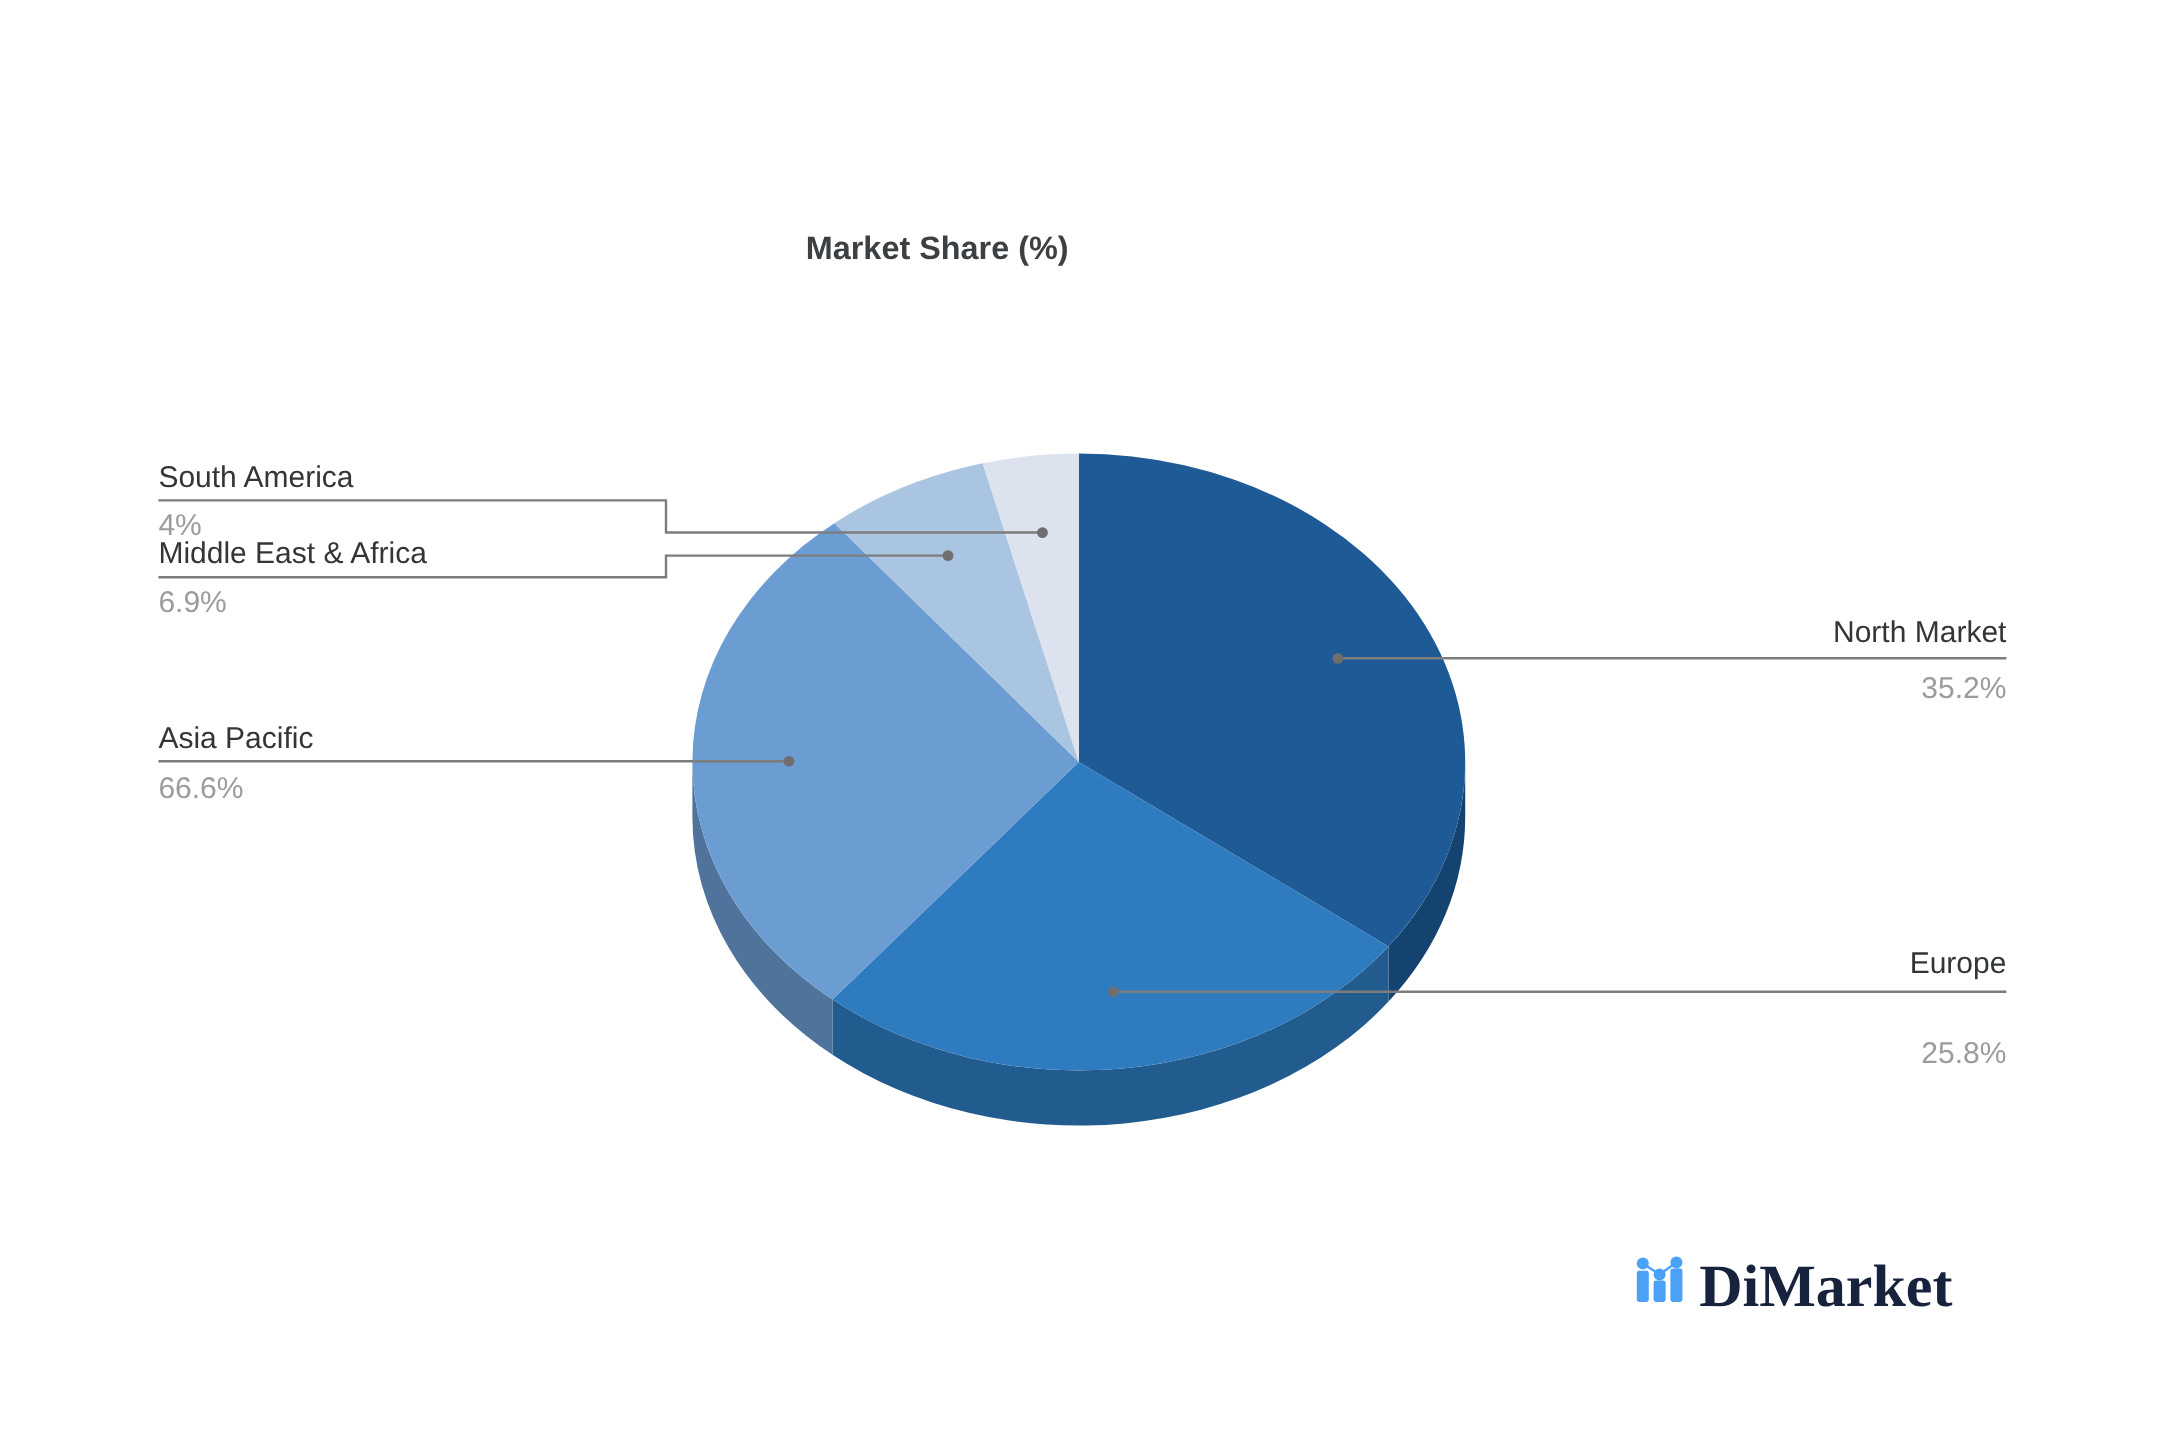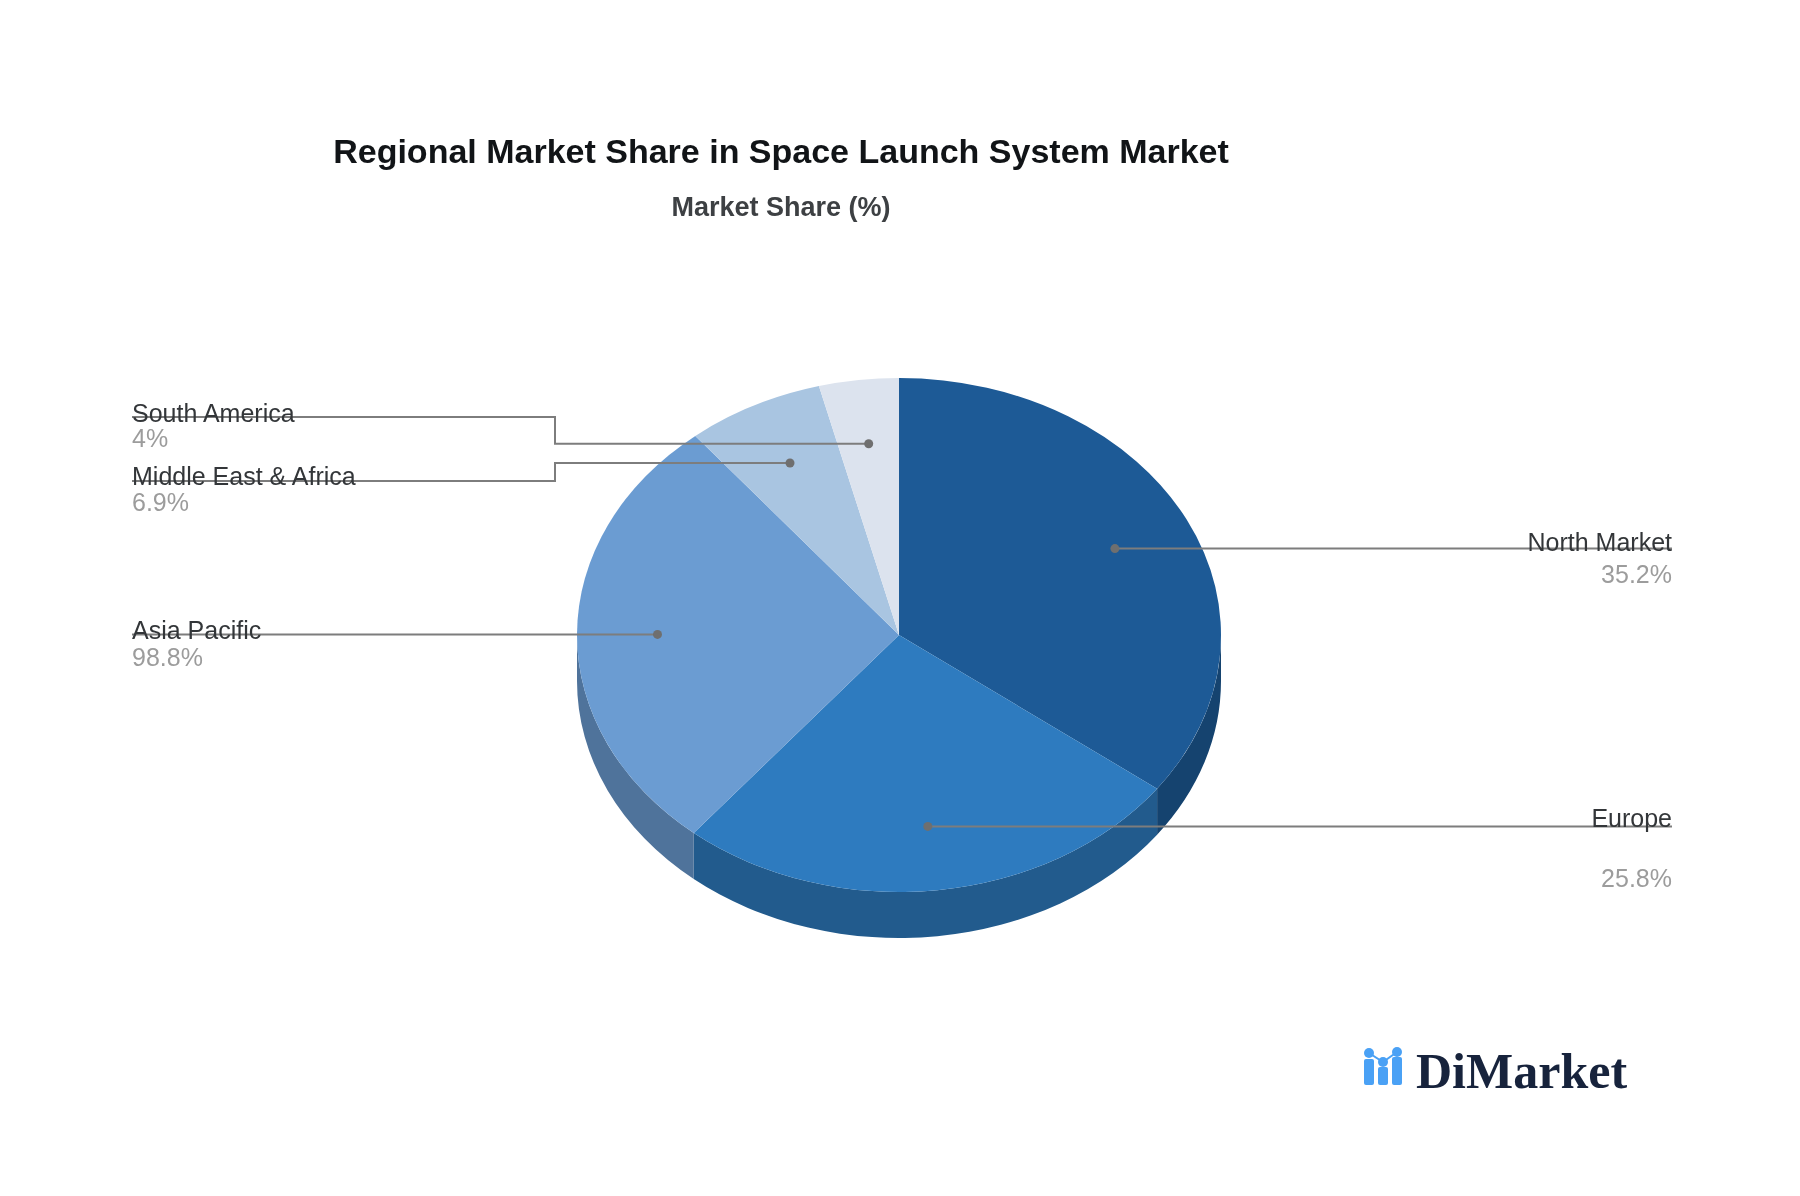--- a/index.html
+++ b/index.html
@@ -4,40 +4,39 @@
 <style>
   html,body{margin:0;padding:0;background:#fff;}
   #page{position:relative;width:1800px;height:1196px;background:#ffffff;overflow:hidden;
         font-family:"Liberation Sans",sans-serif;}
   .title{position:absolute;left:781px;top:132px;transform:translateX(-50%);
          font-size:34px;font-weight:700;color:#111417;white-space:nowrap;}
   .subtitle{position:absolute;left:781px;top:192px;transform:translateX(-50%);
          font-size:27px;font-weight:700;color:#3d4043;white-space:nowrap;text-align:center;}
   svg#chart{position:absolute;left:0;top:0;}
   .lbl{position:absolute;font-size:25px;line-height:29px;white-space:nowrap;}
-  .lname{color:#333639;margin-top:15px;}
+  .lname{color:#333639;}
   .lvalue{color:#9c9c9c;}
   .sa-name{left:132px;top:384px;}
   .sa-value{left:132px;top:424px;}
   .mea-name{left:132px;top:447px;text-align:right;}
   .mea-value{left:132px;top:488px;}
   .ap-name{left:132px;top:601px;}
   .ap-value{left:132px;top:643px;}
   .na-name{right:128px;top:513px;text-align:right;}
   .na-value{right:128px;top:560px;text-align:right;margin-left:22px;}
   .eu-name{right:128px;top:789px;text-align:left;}
   .eu-value{right:128px;top:836px;text-align:right;margin-top:28px;}
   #logo{position:absolute;left:1352px;top:1035px;}
 </style>
 </head>
 <body>
 
 <div id="page">
 
-  <div class="title">Regional Market Share in Space Launch System Market</div>
   <div class="subtitle">Market Share (%)</div>
 
   <svg id="chart" width="1800" height="1196" viewBox="0 0 1800 1196">
       <path d="M 1221.00 635.00 A 322 257 0 0 1 1157.10 788.66 L 1157.10 834.66 A 322 257 0 0 0 1221.00 681.00 Z" fill="#15436f"></path>
       <path d="M 1157.10 788.66 A 322 257 0 0 1 693.75 833.02 L 693.75 879.02 A 322 257 0 0 0 1157.10 834.66 Z" fill="#225b8d"></path>
       <path d="M 693.75 833.02 A 322 257 0 0 1 577.00 635.00 L 577.00 681.00 A 322 257 0 0 0 693.75 879.02 Z" fill="#4f739b"></path>
       <path d="M 899 635 L 899.00 378.00 A 322 257 0 0 1 1157.10 788.66 Z" fill="#1d5a96"></path>
       <path d="M 899 635 L 1157.10 788.66 A 322 257 0 0 1 693.75 833.02 Z" fill="#2e7bbf"></path>
       <path d="M 899 635 L 693.75 833.02 A 322 257 0 0 1 695.31 435.95 Z" fill="#6b9cd2"></path>
       <path d="M 899 635 L 695.31 435.95 A 322 257 0 0 1 818.92 386.07 Z" fill="#a9c5e1"></path>
@@ -54,21 +53,21 @@
       <circle cx="868.7" cy="443.8" r="4.5" fill="#6f6f6f"></circle>
     </svg>
 
   <div class="lbl lname sa-name">South America</div>
   <div class="lbl lvalue sa-value">4%</div>
 
   <div class="lbl lname mea-name">Middle East &amp; Africa</div>
   <div class="lbl lvalue mea-value">6.9%</div>
 
   <div class="lbl lname ap-name">Asia Pacific</div>
-  <div class="lbl lvalue ap-value">98.8%</div>
+  <div class="lbl lvalue ap-value">66.6%</div>
 
   <div class="lbl lname na-name">North Market</div>
   <div class="lbl lvalue na-value">35.2%</div>
 
   <div class="lbl lname eu-name">Europe</div>
   <div class="lbl lvalue eu-value">25.8%</div>
 
   <svg id="logo" width="330" height="72" viewBox="0 0 330 72">
     <g>
       <rect x="12" y="24" width="10" height="26" rx="2" class="lg-blue" fill="#4aa1f5"></rect>

